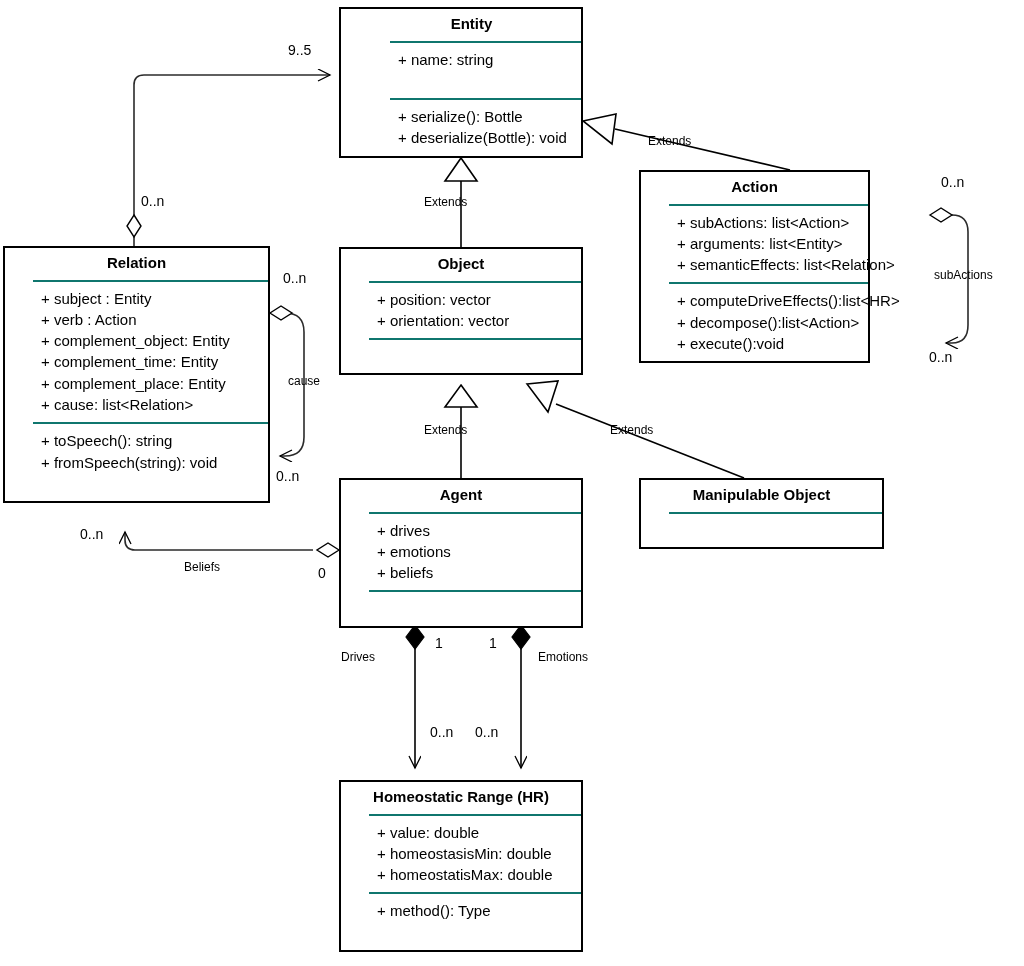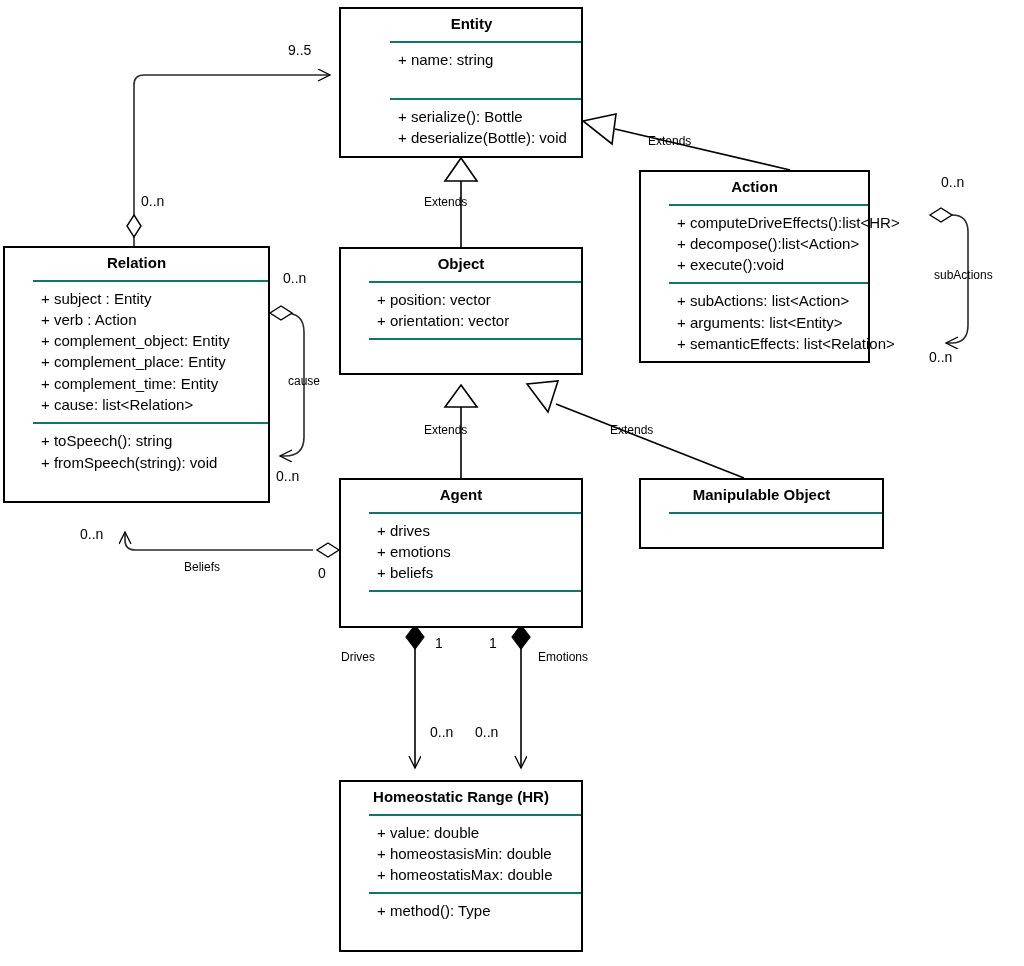--- a/index.html
+++ b/index.html
@@ -92,22 +92,22 @@
       <div class="uml-member">+ deserialize(Bottle): void</div>
     </div>
   </div>
 
   <div class="uml-class" style="left:3px;top:246px;width:267px;">
     <div class="uml-title">Relation</div>
     <div class="uml-compartment">
       <div class="uml-member">+ subject : Entity</div>
       <div class="uml-member">+ verb : Action</div>
       <div class="uml-member">+ complement_object: Entity</div>
+      <div class="uml-member">+ complement_time: Entity</div>
       <div class="uml-member">+ complement_place: Entity</div>
-      <div class="uml-member">+ complement_time: Entity</div>
       <div class="uml-member">+ cause: list&lt;Relation&gt;</div>
     </div>
     <div class="uml-compartment">
       <div class="uml-member">+ toSpeech(): string</div>
       <div class="uml-member">+ fromSpeech(string): void</div>
       <div class="uml-member" style="visibility:hidden">x</div>
     </div>
   </div>
 
   <div class="uml-class" style="left:339px;top:247px;width:244px;">
@@ -116,29 +116,29 @@
       <div class="uml-member">+ position: vector</div>
       <div class="uml-member">+ orientation: vector</div>
     </div>
     <div class="uml-compartment empty">
       <div class="uml-member" style="visibility:hidden">x</div>
     </div>
   </div>
 
   <div class="uml-class" style="left:639px;top:170px;width:231px;">
     <div class="uml-title">Action</div>
+    <div class="uml-compartment">
+      <div class="uml-member">+ subActions: list&lt;Action&gt;</div>
+      <div class="uml-member">+ arguments: list&lt;Entity&gt;</div>
+      <div class="uml-member">+ semanticEffects: list&lt;Relation&gt;</div>
+    </div>
     <div class="uml-compartment">
       <div class="uml-member">+ computeDriveEffects():list&lt;HR&gt;</div>
       <div class="uml-member">+ decompose():list&lt;Action&gt;</div>
       <div class="uml-member">+ execute():void</div>
-    </div>
-    <div class="uml-compartment">
-      <div class="uml-member">+ subActions: list&lt;Action&gt;</div>
-      <div class="uml-member">+ arguments: list&lt;Entity&gt;</div>
-      <div class="uml-member">+ semanticEffects: list&lt;Relation&gt;</div>
     </div>
   </div>
 
   <div class="uml-class" style="left:339px;top:478px;width:244px;">
     <div class="uml-title">Agent</div>
     <div class="uml-compartment">
       <div class="uml-member">+ drives</div>
       <div class="uml-member">+ emotions</div>
       <div class="uml-member">+ beliefs</div>
     </div>

